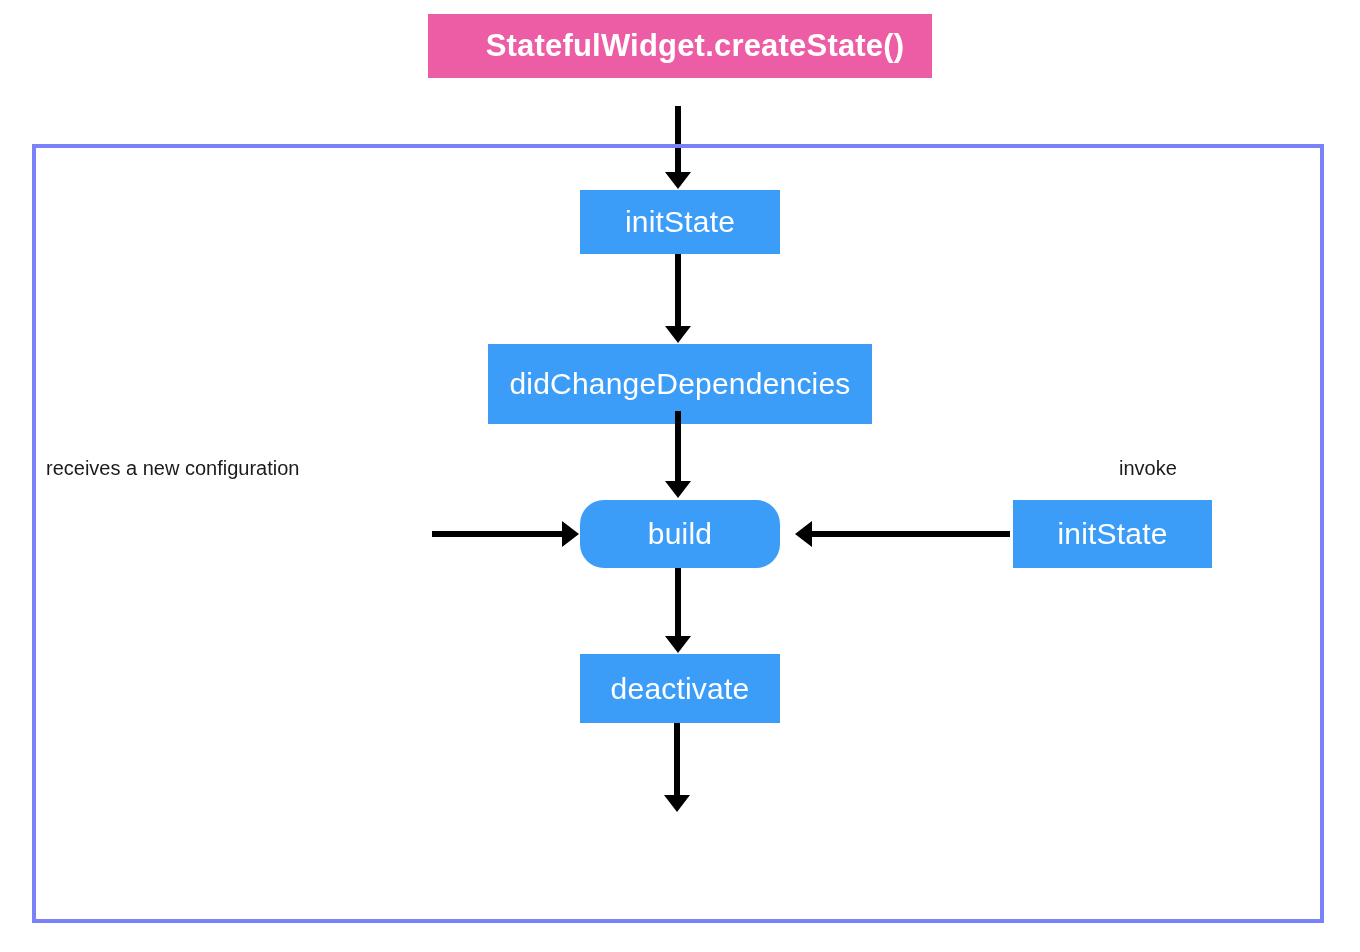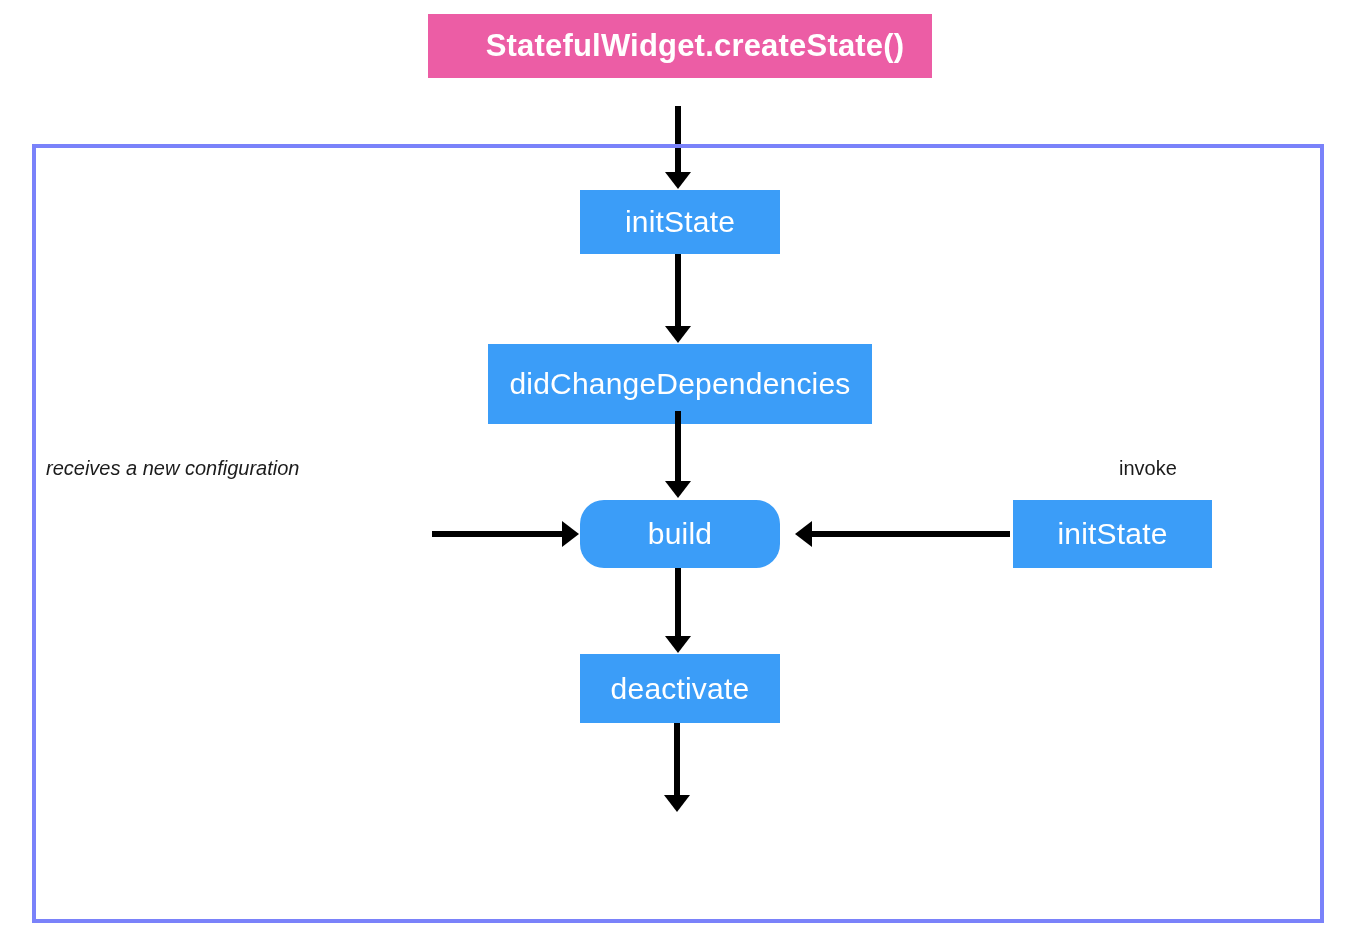--- a/index.html
+++ b/index.html
@@ -82,21 +82,21 @@
   <div class="node blue" style="left:580px; top:190px; width:200px; height:64px;">initState</div>
 
   <div class="arrow-line" style="left:675px; top:254px; width:6px; height:74px;"></div>
   <div class="arrow-head head-down" style="left:665px; top:326px;"></div>
 
   <div class="node blue" style="left:488px; top:344px; width:384px; height:80px;">didChangeDependencies</div>
 
   <div class="arrow-line" style="left:675px; top:411px; width:6px; height:72px;"></div>
   <div class="arrow-head head-down" style="left:665px; top:481px;"></div>
 
-  <div class="caption" style="left:46px; top:457px;font-style:italic;">receives a new configuration</div>
+  <div class="caption" style="left:46px; top:457px;">receives a new configuration</div>
 
   <div class="caption" style="left:1119px; top:457px;">invoke</div>
 
 
   <div class="arrow-line" style="left:432px; top:531px; width:132px; height:6px;"></div>
   <div class="arrow-head head-right" style="left:562px; top:521px;"></div>
 
   <div class="node blue" style="left:580px; top:500px; width:200px; height:68px;border-radius:24px;">build</div>
 
   <div class="arrow-line" style="left:812px; top:531px; width:198px; height:6px;"></div>

